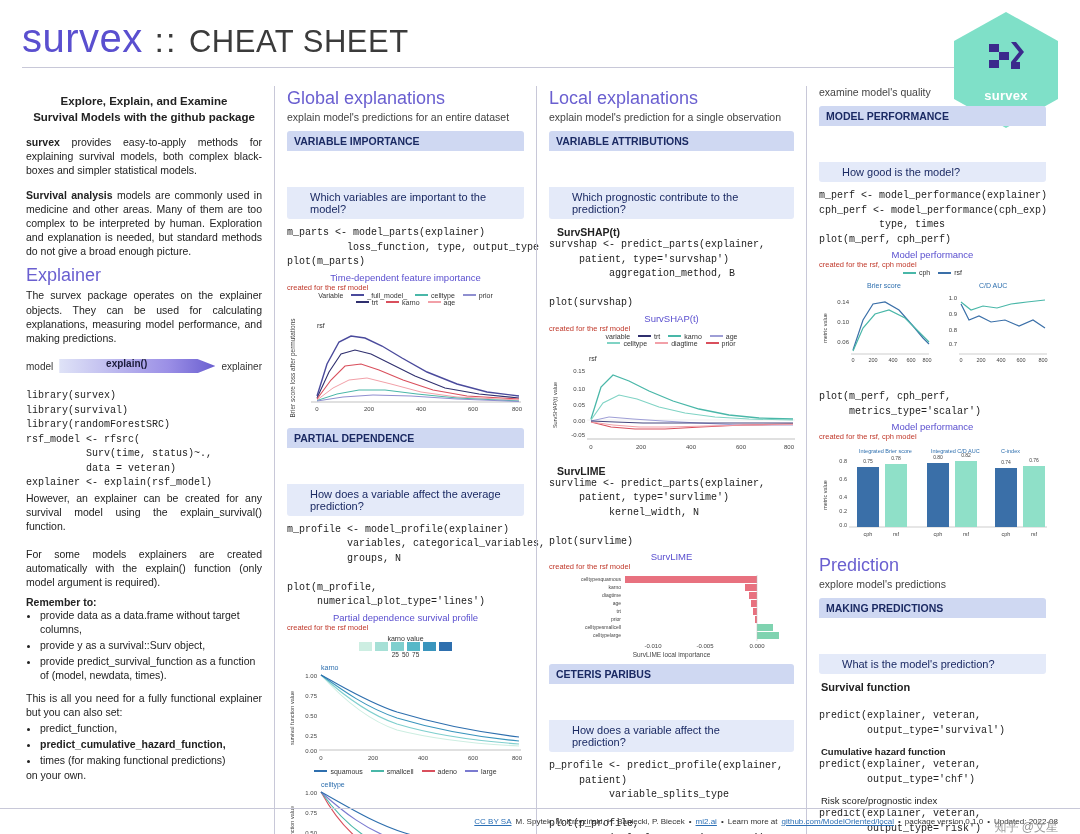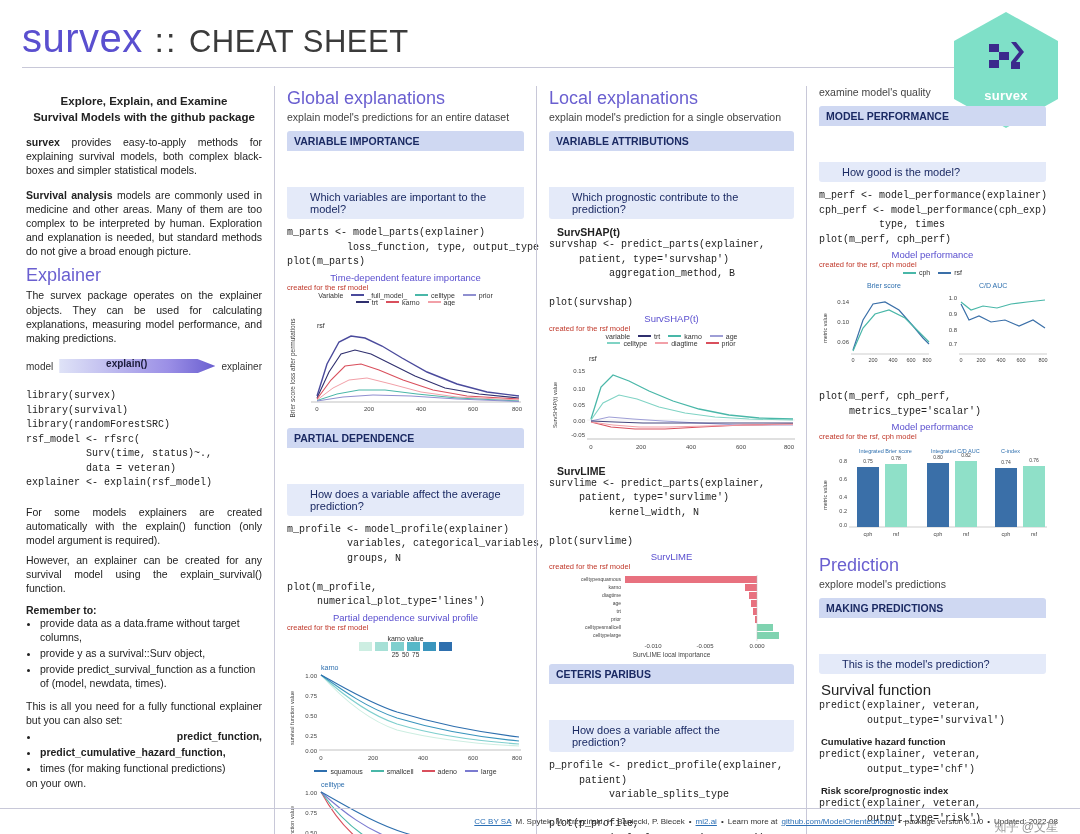--- a/index.html
+++ b/index.html
@@ -159,33 +159,33 @@
       </div>
 
       <code class="code">library(survex)
 library(survival)
 library(randomForestSRC)
 rsf_model &lt;- rfsrc(
           Surv(time, status)~.,
           data = veteran)
 explainer &lt;- explain(rsf_model)</code>
 
+      <p class="body-text" style="margin:0 0 8px 0;">However, an explainer can be created for any survival model using the explain_survival() function.</p>
       <p class="body-text" style="margin:14px 0 6px 0;">For some models explainers are created automatically with the explain() function (only model argument is required).</p>
-      <p class="body-text" style="margin:0 0 8px 0;">However, an explainer can be created for any survival model using the explain_survival() function.</p>
 
       <div class="remember">Remember to:</div>
       <ul class="bullets">
         <li>provide data as a data.frame without target columns,</li>
         <li>provide y as a survival::Surv object,</li>
         <li>provide predict_survival_function as a function of (model, newdata, times).</li>
       </ul>
 
       <p class="body-text" style="margin:8px 0 2px 0;">This is all you need for a fully functional explainer but you can also set:</p>
       <ul class="bullets">
-        <li style="font-weight:700;text-align:right;">predict_function,</li>
+        <li style="font-weight:400;">predict_function,</li>
         <li style="font-weight:700;">predict_cumulative_hazard_function,</li>
         <li>times (for making functional predictions)</li>
       </ul>
       <p class="body-text" style="margin:0;">on your own.</p>
 
     </div>
 
     <div class="col c2">
       <div class="coltitle">Global explanations</div>
       <div class="colsub">explain model's predictions for an entire dataset</div>
@@ -668,31 +668,31 @@
             <text x="187" y="95">cph</text>
               <text x="215" y="95">rsf</text>
           </g>
         </svg>
       </div>
 
       <div class="coltitle" style="margin-top:2px;">Prediction</div>
       <div class="colsub">explore model's predictions</div>
 
       <div class="sec-head">MAKING PREDICTIONS</div>
-      <div class="sec-sub">This is the model's prediction?</div>
-
-      <div style="font-size:15px;font-weight:400;margin:6px 0 1px 2px;">Survival function</div>
+      <div class="sec-sub">What is the model's prediction?</div>
+
+      <div style="font-size:11px;font-weight:700;margin:6px 0 16px 2px;">Survival function</div>
       <code class="code">predict(explainer, veteran,
         output_type='survival')</code>
 
       <div style="font-size:9.5px;font-weight:700;margin:8px 0 1px 2px;">Cumulative hazard function</div>
       <code class="code">predict(explainer, veteran,
         output_type='chf')</code>
 
-      <div style="font-size:9.5px;font-weight:700;margin:8px 0 1px 2px;">Risk score/prognostic index</div>
+      <div style="font-size:9.5px;font-weight:400;margin:8px 0 1px 2px;">Risk score/prognostic index</div>
       <code class="code">predict(explainer, veteran,
         output_type='risk')</code>
     </div>
 
   </div>
 
   <div class="footer">
     <span class="cc">CC BY SA</span>
     <span>M. Spytek, M. Krzyziński, H. Baniecki, P. Biecek</span>
     <span>•</span>

